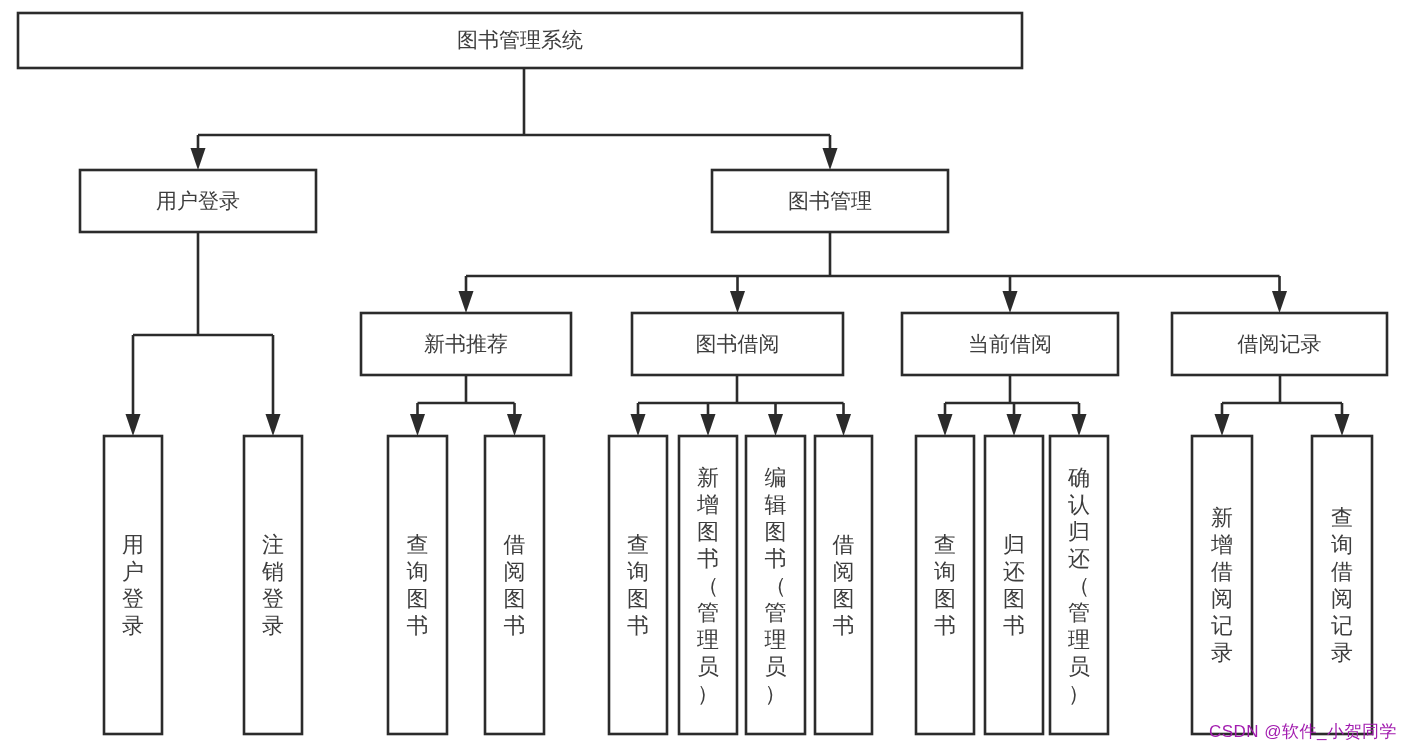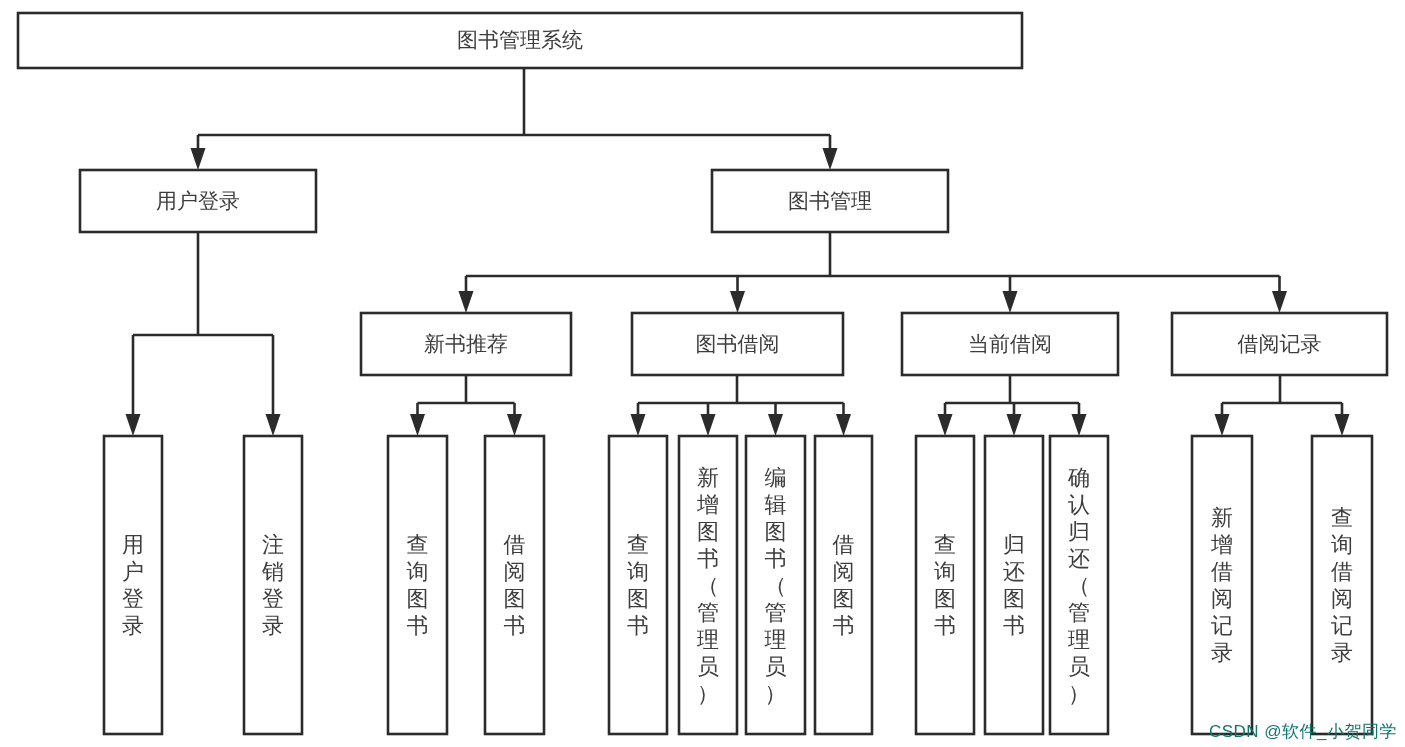--- a/index.html
+++ b/index.html
@@ -55,21 +55,21 @@
   .arrow-head {
     fill: #2b2b2b;
     stroke: none;
   }
   .watermark {
     position: absolute;
     right: 8px;
     bottom: 4px;
     font-family: "Liberation Sans", "DejaVu Sans", sans-serif;
     font-size: 17px;
-    color: #0f766e;
+    color: #a21caf;
     white-space: nowrap;
     letter-spacing: 0.5px;
     user-select: none;
     margin-top: 40px;
   }
 </style>
 </head>
 <body>
 
 <div id="diagram-root">

